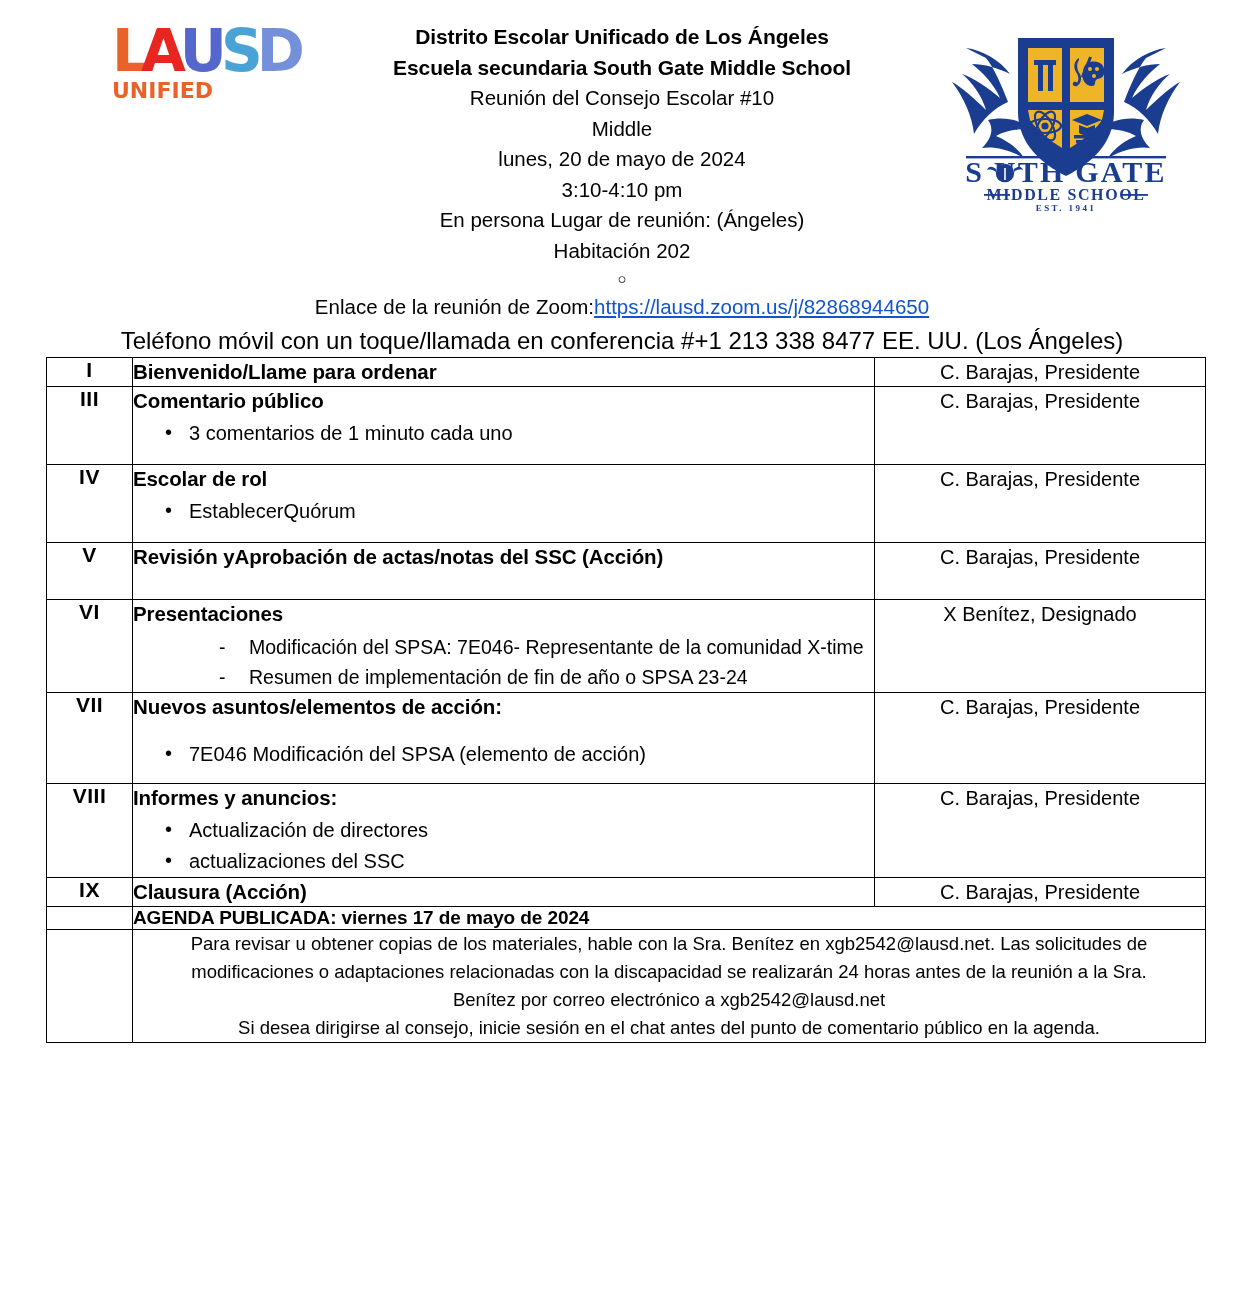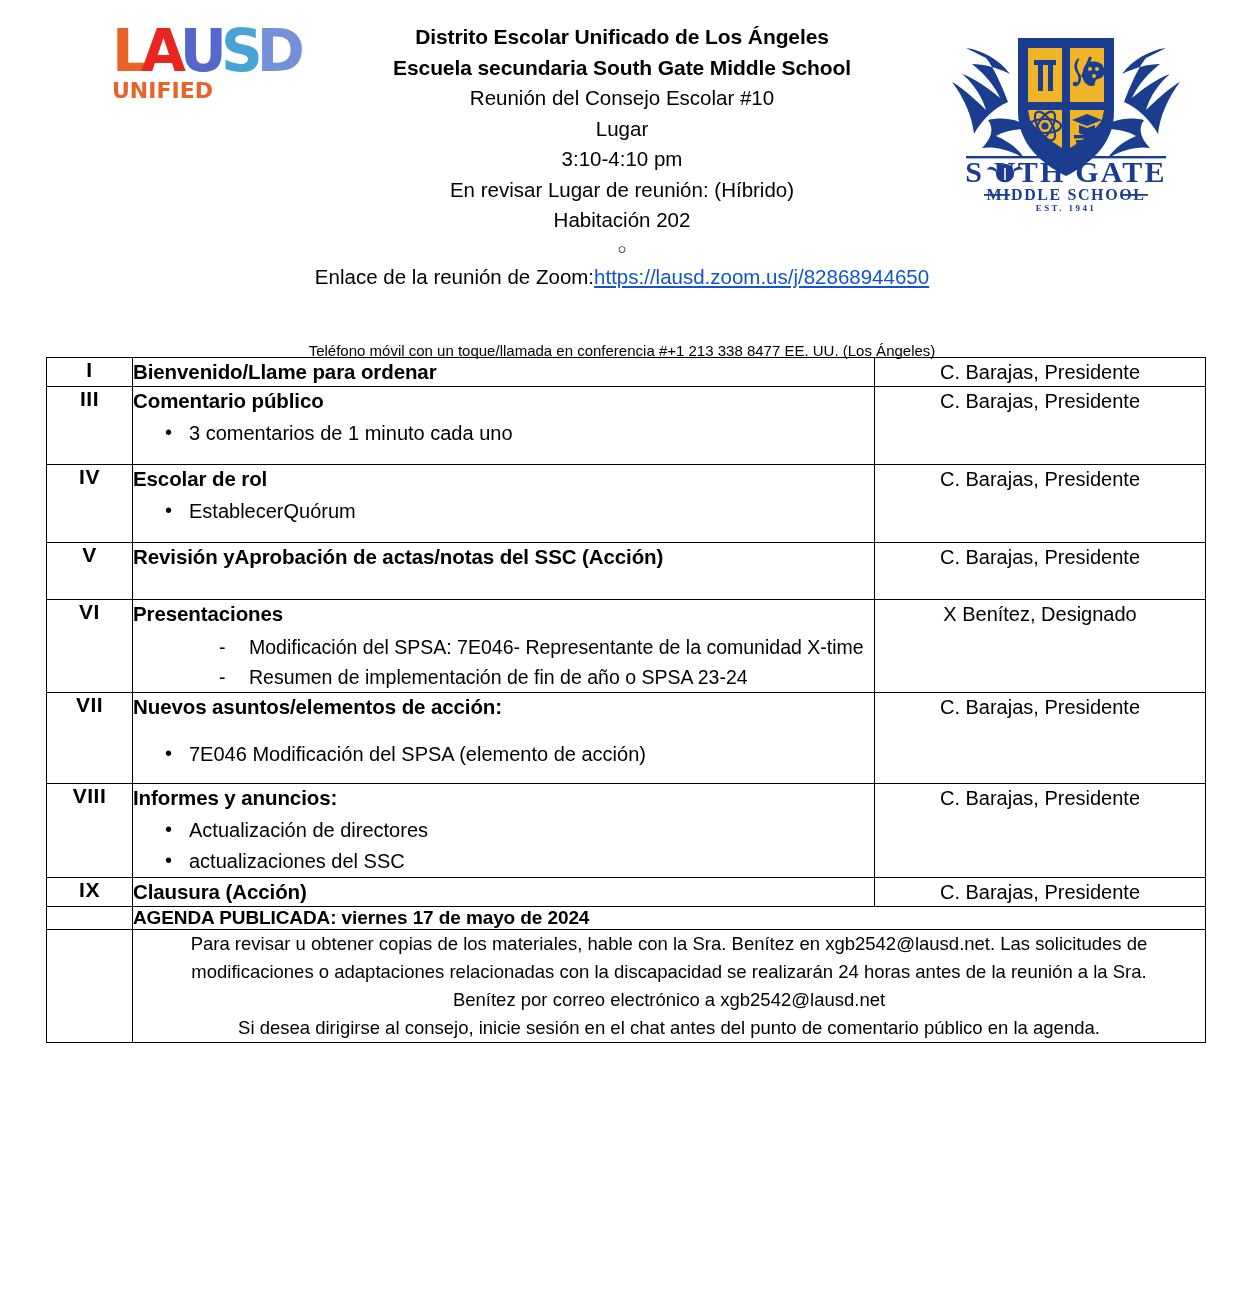--- a/index.html
+++ b/index.html
@@ -89,24 +89,24 @@
     line-height: 26px;
     font-weight: 700;
   }
   .zoom-link {
     color: #1155cc;
     text-decoration: underline;
   }
   .hdr-wide {
     position: absolute;
     left: 0px;
-    top: 336px;
+    top: 326px;
     width: 1244px;
     text-align: center;
-    font-size: 15px;
+    font-size: 24px;
     line-height: 30px;
     white-space: nowrap;
   }
 
   
   table.agenda {
     position: absolute;
     left: 46px;
     top: 357px;
     width: 1159px;
@@ -276,23 +276,24 @@
       <rect x="36" y="178" width="26" height="1.8" fill="#1b3d8f"></rect>
       <rect x="174" y="178" width="26" height="1.8" fill="#1b3d8f"></rect>
       <text x="118" y="195" text-anchor="middle" fill="#1b3d8f" font-family="'Liberation Serif', serif" font-size="9" font-weight="700" letter-spacing="2.4">EST. 1941</text>
     </svg>
   </div>
 
   <div class="header-text">
     <div class="hdr-line bold">Distrito Escolar Unificado de Los Ángeles</div>
     <div class="hdr-line bold">Escuela secundaria South Gate Middle School</div>
     <div class="hdr-line">Reunión del Consejo Escolar #10</div>
-    <div class="hdr-line">Lugar</div>
+    <div class="hdr-line">Middle</div>
+    <div class="hdr-line">lunes, 20 de mayo de 2024</div>
     <div class="hdr-line">3:10-4:10 pm</div>
-    <div class="hdr-line">En revisar Lugar de reunión: (Híbrido)</div>
+    <div class="hdr-line">En persona Lugar de reunión: (Ángeles)</div>
     <div class="hdr-line">Habitación 202</div>
     <div class="hdr-bullet-o">○</div>
     <div class="hdr-line"><span>Enlace de la reunión de Zoom:</span><a class="zoom-link" href="#">https://lausd.zoom.us/j/82868944650</a></div>
   </div>
 
   <div class="hdr-wide">Teléfono móvil con un toque/llamada en conferencia #+1 213 338 8477 EE. UU. (Los Ángeles)</div>
 </div>
 
 <table class="agenda">
   <colgroup>

